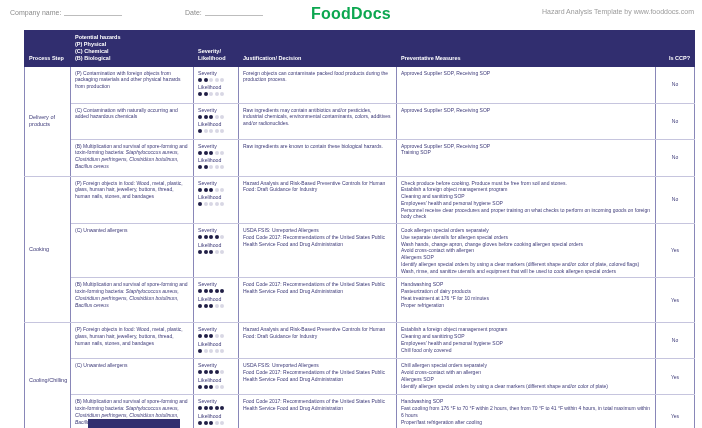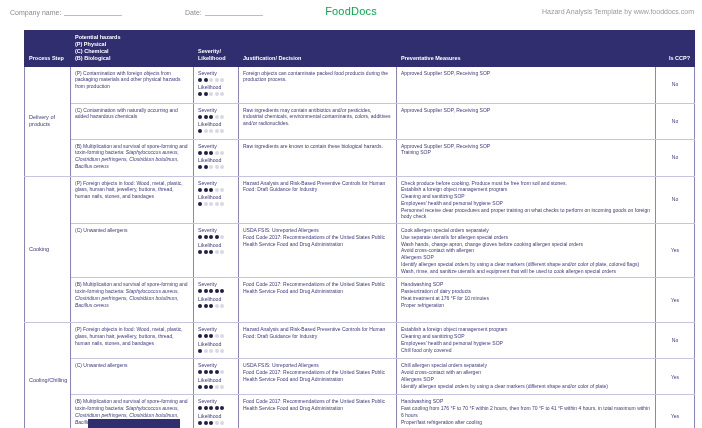--- a/index.html
+++ b/index.html
@@ -5,21 +5,21 @@
   html,body{margin:0;padding:0;background:#ffffff;}
   .page{position:relative;width:702px;height:428px;background:#ffffff;overflow:hidden;
         font-family:"Liberation Sans",sans-serif;color:#3d3a78;}
 
   
   .company{position:absolute;left:10px;top:7px;font-size:7px;color:#8b8b8b;}
   .datefield{position:absolute;left:185px;top:7px;font-size:7px;color:#8b8b8b;}
   .blank{display:inline-block;width:58px;height:8px;border-bottom:1px solid #bdbdbd;
          vertical-align:bottom;margin-left:3px;}
   .logo{position:absolute;left:0;right:0;top:5px;text-align:center;
-        font-size:11px;font-weight:normal;color:#0ca750;letter-spacing:.2px;}
+        font-size:16px;font-weight:bold;color:#0ca750;letter-spacing:.2px;}
   .subtitle{position:absolute;right:8px;top:8px;font-size:7px;color:#9b9b9b;}
 
   
   table.haccp{position:absolute;left:24px;top:30px;width:670px;border-collapse:collapse;
         table-layout:fixed;border:1.5px solid #312e6f;}
   th{background:#312e6f;color:#ffffff;font-size:5.5px;font-weight:bold;text-align:left;
      vertical-align:bottom;padding:3px 4px;white-space:pre-line;border:1px solid #312e6f;
      height:28px;box-sizing:border-box;line-height:1.3;}
   th.ccp-h{text-align:right;}
   td{border-left:1px solid #8987b8;border-right:1px solid #8987b8;

